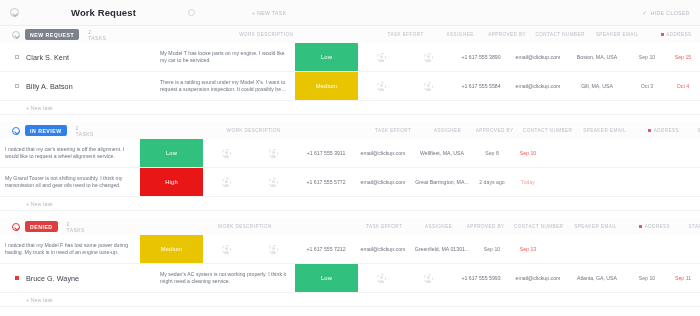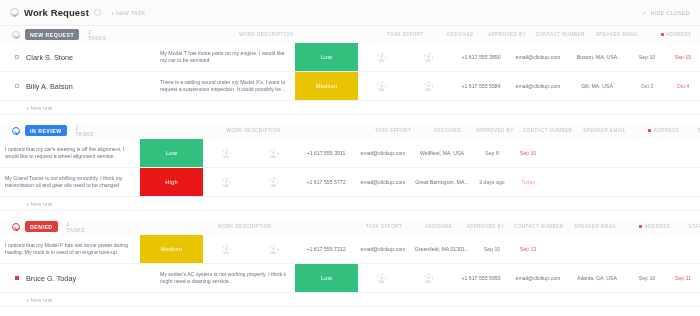--- a/index.html
+++ b/index.html
@@ -12,20 +12,21 @@
   }
 
   
   .app-header {
     height: 26px;
     display: flex;
     align-items: center;
     padding: 0 10px;
     background: #fbfbfc;
     border-bottom: 1px solid #eceef1;
+    gap: 47px;
   }
   .hdr-collapse {
     width: 9px; height: 9px; border-radius: 50%;
     border: 1px solid #c5c9d0;
     margin-right: 5px;
     flex: none;
     position: relative;
   }
   .hdr-collapse::after {
     content: "";
@@ -303,21 +304,21 @@
         <div class="ch c-assign">ASSIGNEE</div>
         <div class="ch c-appr">APPROVED BY</div>
         <div class="ch c-phone">CONTACT NUMBER</div>
         <div class="ch c-email">SPEAKER EMAIL</div>
         <div class="ch c-addr"><span class="addr-dot"></span>ADDRESS</div>
       </div>
     </div>
     <div class="task-row">
       <div class="cell name c-name">
         <span class="row-marker m-new"></span>
-        <span class="task-name">Clark S. Stone</span>
+        <span class="task-name">Clark S. Kent</span>
       </div>
       <div class="cell desc c-desc">
         <span class="desc-text">My Model T has loose parts on my engine. I would like my car to be serviced</span>
       </div>
       <div class="cell effort c-effort">
         <span class="effort-chip ef-low">Low</span>
       </div>
       <div class="cell c-assign">
         <span class="avatar-ph"></span>
       </div>
@@ -494,21 +495,21 @@
       <div class="cell c-start">
         <span class="muted dim">Sep 10</span>
       </div>
       <div class="cell c-due">
         <span class="due-red">Sep 13</span>
       </div>
     </div>
     <div class="task-row">
       <div class="cell name c-name">
         <span class="row-marker m-denied"></span>
-        <span class="task-name">Bruce G. Today</span>
+        <span class="task-name">Bruce G. Wayne</span>
       </div>
       <div class="cell desc c-desc">
         <span class="desc-text">My sedan's AC system is not working properly. I think it might need a cleaning service.</span>
       </div>
       <div class="cell effort c-effort">
         <span class="effort-chip ef-low">Low</span>
       </div>
       <div class="cell c-assign">
         <span class="avatar-ph"></span>
       </div>

